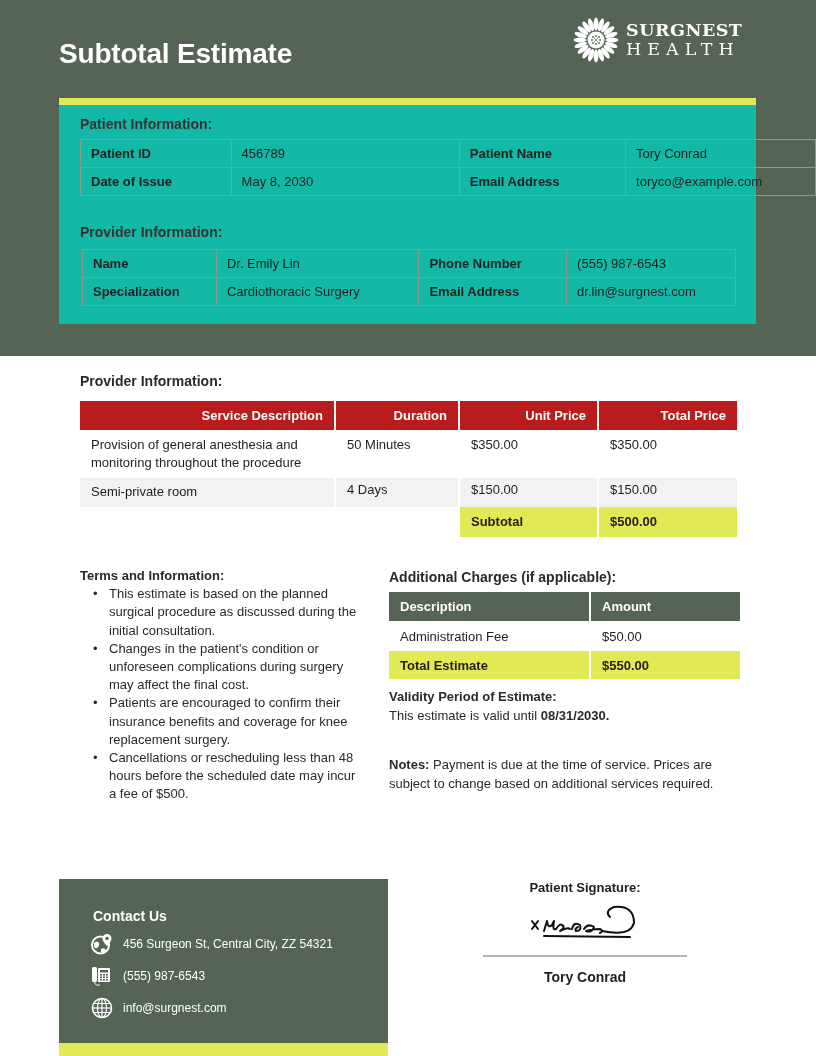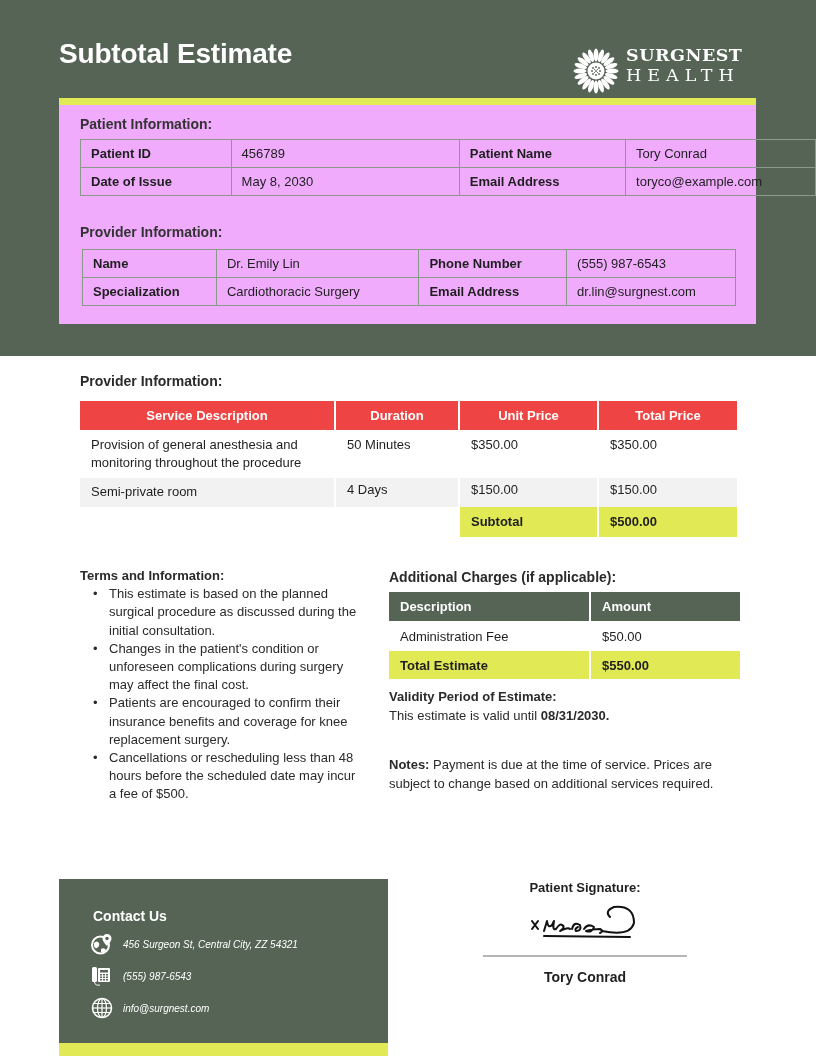--- a/index.html
+++ b/index.html
@@ -2,36 +2,36 @@
 <html><head>
 <meta charset="utf-8">
 <style>
   * { box-sizing: border-box; margin: 0; padding: 0; }
   html, body { width: 816px; height: 1056px; background: #ffffff; overflow: hidden; }
   body { position: relative; font-family: "Liberation Sans", sans-serif; color: #1f1f1f; }
 
   .header-band { position: absolute; left: 0; top: 0; width: 816px; height: 356px; background: #566455; }
   .doc-title { position: absolute; left: 59px; top: 38px; font-size: 28px; font-weight: bold; color: #ffffff; letter-spacing: -0.2px; }
 
-  .logo { position: absolute; left: 572px; top: 47px; display: flex; align-items: flex-start; }
+  .logo { position: absolute; left: 572px; top: 16px; display: flex; align-items: center; }
   .logo-mark { width: 48px; height: 48px; }
   .logo-text { margin-left: 6px; line-height: 1; font-family: "DejaVu Serif", serif; color: #ffffff; }
   .logo-top { font-size: 17.5px; font-weight: bold; letter-spacing: 0.5px; display: block; }
   .logo-bottom { font-size: 17.5px; letter-spacing: 6px; display: block; margin-top: 2px; font-weight: normal; }
 
-  .card { position: absolute; left: 59px; top: 98px; width: 697px; height: 226px; background: #f0abfc; border-top: 7px solid #e1e955; }
+  .card { position: absolute; left: 59px; top: 98px; width: 697px; height: 226px; background: #14b8a6; border-top: 7px solid #e1e955; }
   .card h2 { font-size: 14px; font-weight: bold; color: #333333; position: absolute; left: 21px; }
   .info-table { position: absolute; border-collapse: collapse; font-size: 13px; }
   .info-table td { border: 1px solid #8a9a8a; height: 28px; padding: 0 10px; vertical-align: middle; color: #1f1f1f; }
   .info-table td.lbl { font-weight: bold; }
 
   .section-h { position: absolute; font-size: 14px; font-weight: bold; color: #2a2a2a; }
 
   .svc-table { position: absolute; left: 80px; top: 401px; border-collapse: collapse; font-size: 13px; }
-  .svc-table th { background: #ef4444; color: #ffffff; text-align: center; font-weight: bold; height: 29px; padding: 0 11px; border-right: 2px solid #ffffff; }
+  .svc-table th { background: #b91c1c; color: #ffffff; text-align: right; font-weight: bold; height: 29px; padding: 0 11px; border-right: 2px solid #ffffff; }
   .svc-table th:last-child { border-right: none; }
   .svc-table td { padding: 6px 11px; vertical-align: top; line-height: 18px; border-right: 2px solid #ffffff; }
   .svc-table td:last-child { border-right: none; }
   .svc-table tr.alt td { background: #f2f2f2; }
   .svc-table tr.sub td.hl { background: #e1e955; font-weight: bold; vertical-align: middle; }
 
   .terms { position: absolute; left: 80px; top: 567px; width: 280px; font-size: 13px; line-height: 18.2px; color: #2a2a2a; }
   .terms h3 { font-size: 13px; font-weight: bold; }
   .terms ul { list-style: none; padding-left: 29px; }
   .terms li { position: relative; }
@@ -43,21 +43,21 @@
   .add-table td { height: 30px; padding: 0 11px; border-right: 2px solid #ffffff; vertical-align: middle; }
   .add-table td:last-child { border-right: none; }
   .add-table tr.total td { background: #e1e955; font-weight: bold; height: 28px; }
 
   .validity { position: absolute; left: 389px; top: 688px; width: 360px; font-size: 13px; line-height: 18.5px; color: #2a2a2a; }
   .notes { position: absolute; left: 389px; top: 756px; width: 360px; font-size: 13px; line-height: 18.5px; color: #2a2a2a; }
 
   .contact { position: absolute; left: 59px; top: 879px; width: 329px; height: 177px; background: #566455; color: #ffffff; }
   .contact-bar { position: absolute; left: 59px; top: 1043px; width: 329px; height: 13px; background: #e1e955; }
   .contact h3 { position: absolute; left: 34px; top: 29px; font-size: 14px; font-weight: bold; }
-  .contact-row { position: absolute; left: 32px; display: flex; align-items: center; font-size: 10px; font-style: italic; }
+  .contact-row { position: absolute; left: 32px; display: flex; align-items: center; font-size: 12px; }
   .contact-row .ic { width: 22px; height: 22px; margin-right: 10px; }
 
   .sig { position: absolute; left: 483px; top: 880px; width: 204px; text-align: center; }
   .sig-label { font-size: 13px; font-weight: bold; color: #1f1f1f; }
   .sig-img { width: 110px; height: 42px; margin: 6px auto 0; display: block; }
   .sig-line { border-top: 2px solid #b5b5b5; margin-top: 12px; }
   .sig-name { font-size: 14px; font-weight: bold; margin-top: 12px; color: #1f1f1f; }
 </style>
 </head>
 <body>

